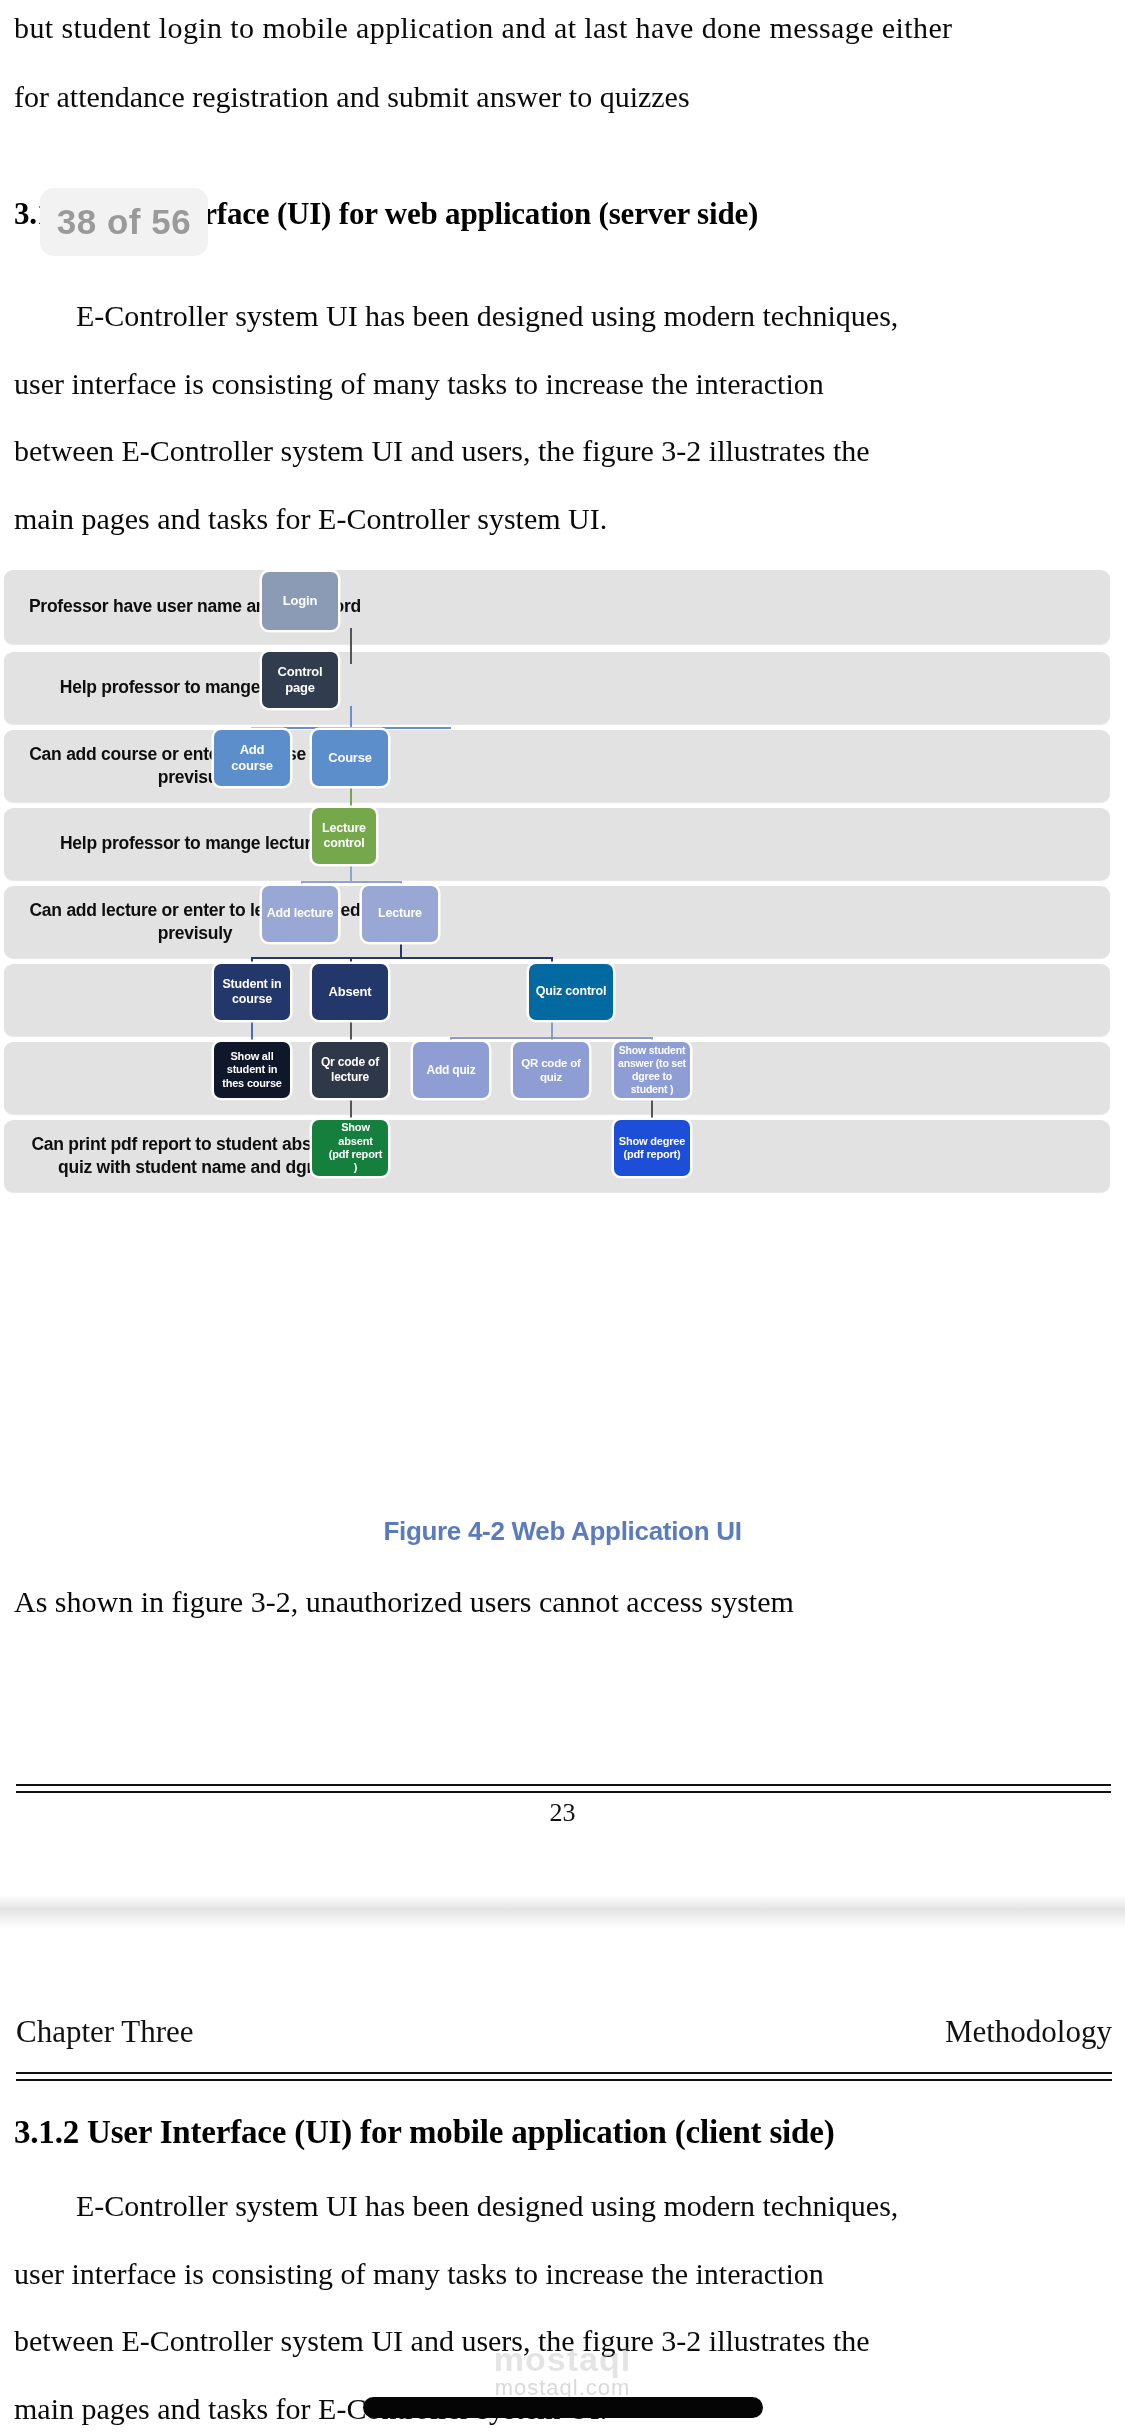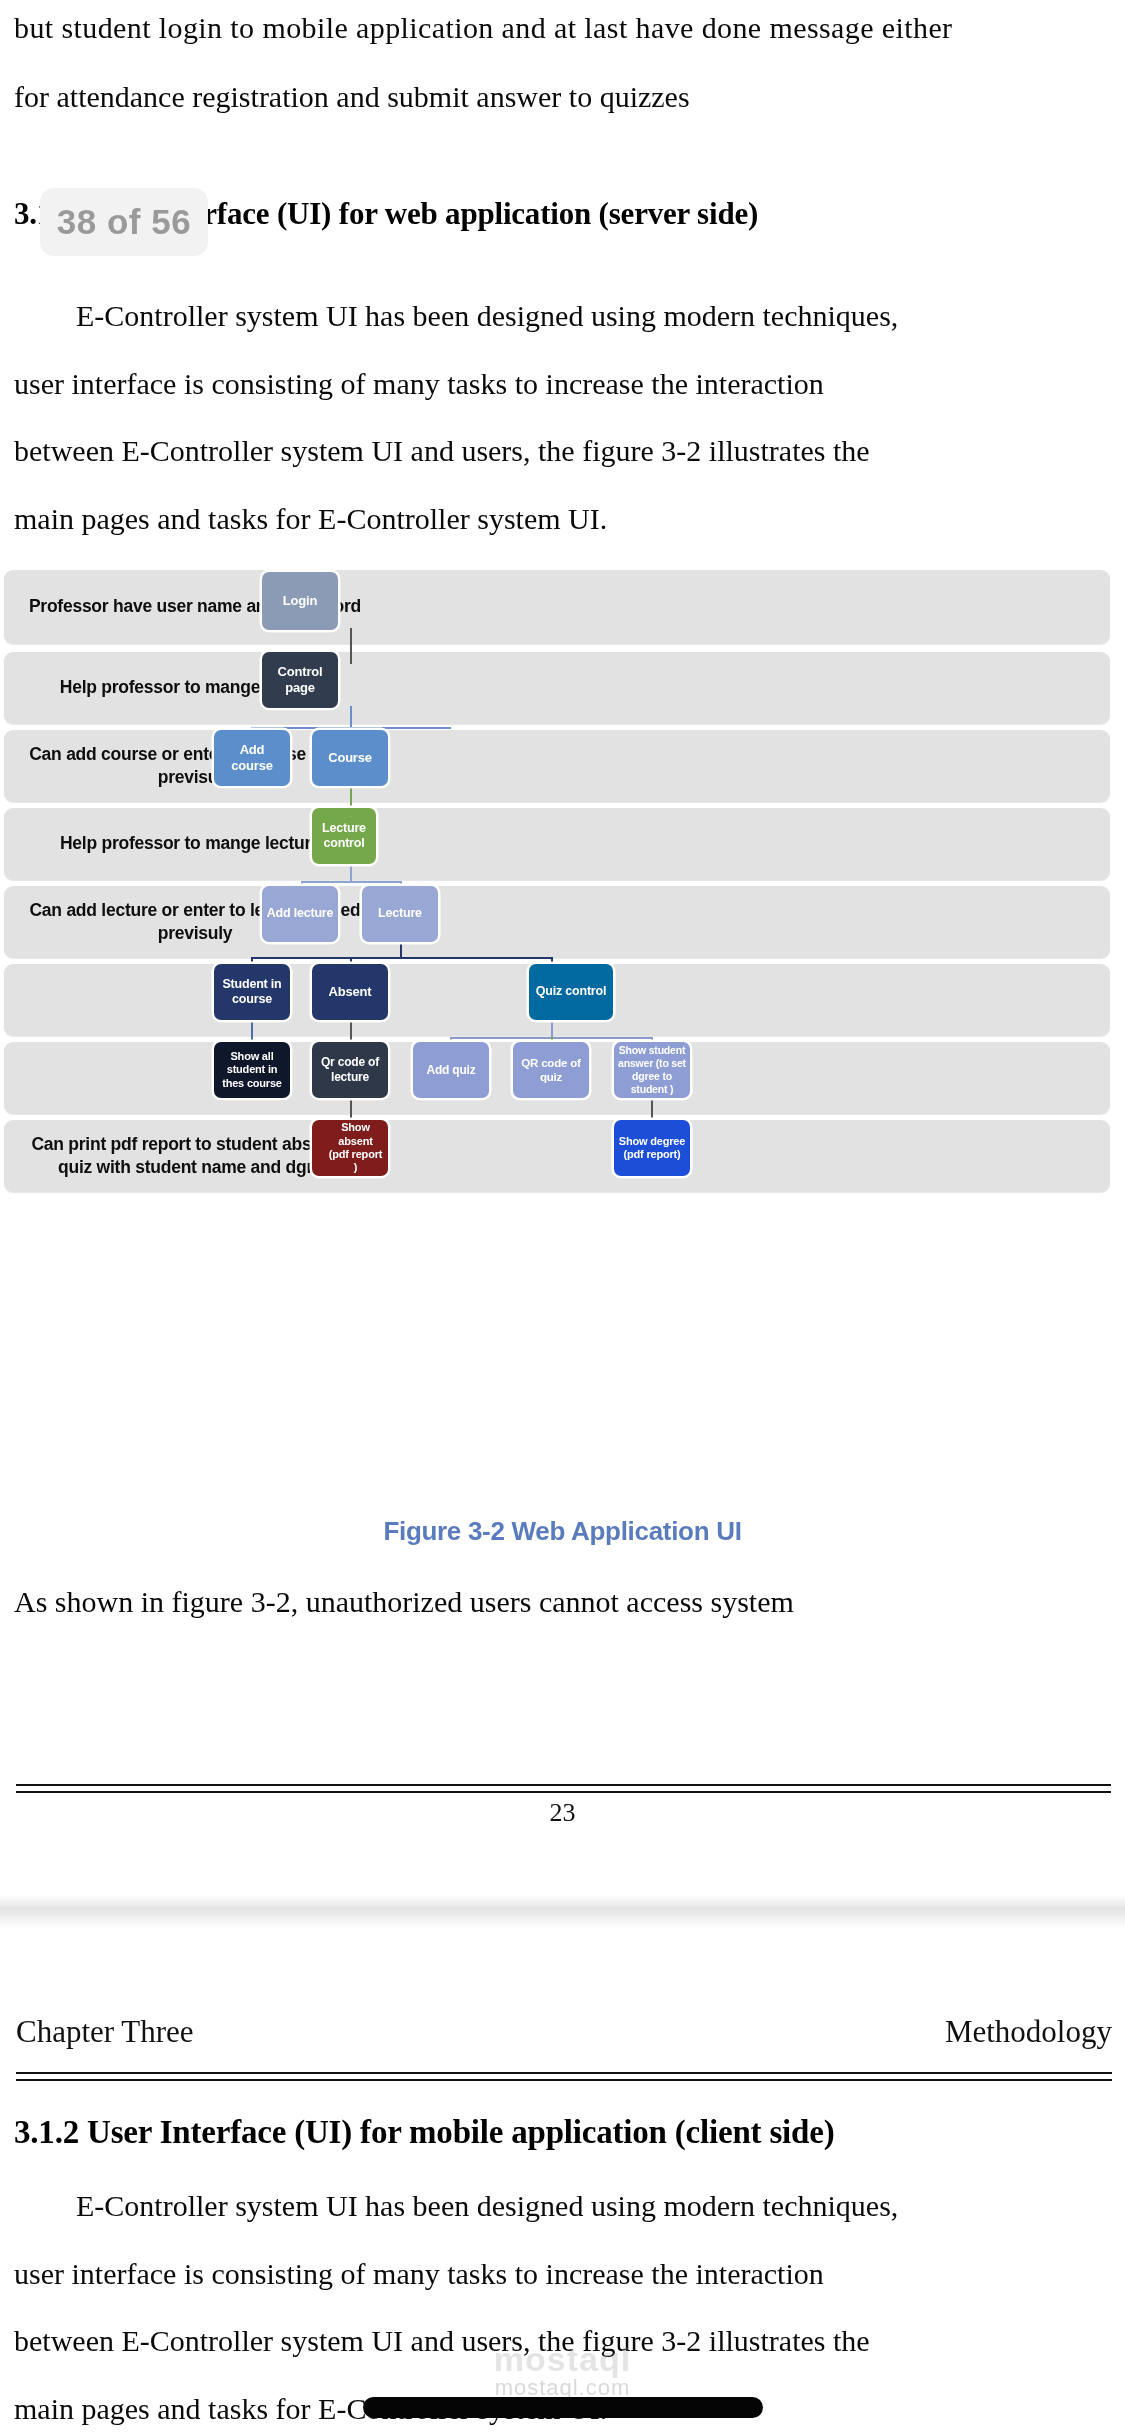--- a/index.html
+++ b/index.html
@@ -362,26 +362,26 @@
     <div class="node" style="left:210px;top:394px;width:76px;height:56px;background:#23376b;font-size:12.5px;">Student in course</div>
     <div class="node" style="left:308px;top:394px;width:76px;height:56px;background:#23376b;font-size:13px;">Absent</div>
     <div class="node" style="left:509px;top:394px;width:84px;height:56px;background:#0369a1;font-size:12.5px;margin-left:16px;">Quiz control</div>
 
     <div class="node" style="left:210px;top:472px;width:76px;height:56px;background:#0f172a;font-size:11px;">Show all student in thes course</div>
     <div class="node" style="left:308px;top:472px;width:76px;height:56px;background:#2e3849;font-size:12px;">Qr code of lecture</div>
     <div class="node" style="left:409px;top:472px;width:76px;height:56px;background:#8e9ed4;font-size:12px;">Add quiz</div>
     <div class="node" style="left:509px;top:472px;width:76px;height:56px;background:#8e9ed4;font-size:11.5px;">QR code of quiz</div>
     <div class="node" style="left:610px;top:472px;width:76px;height:56px;background:#8e9ed4;font-size:10.5px;">Show student answer (to set dgree to student )</div>
 
-    <div class="node" style="left:308px;top:550px;width:76px;height:56px;background:#7f1d1d;font-size:11px;padding-left:15px;">Show absent (pdf report )</div>
+    <div class="node" style="left:308px;top:550px;width:76px;height:56px;background:#15803d;font-size:11px;padding-left:15px;">Show absent (pdf report )</div>
     <div class="node" style="left:610px;top:550px;width:76px;height:56px;background:#1d4ed8;font-size:11px;">Show degree (pdf report)</div>
 
   </div>
 
-  <div class="fig-caption">Figure 3-2 Web Application UI</div>
+  <div class="fig-caption">Figure 4-2 Web Application UI</div>
 
   <div class="p1-after doc-text">
     <span>As shown in figure 3-2, unauthorized users cannot access system</span>
   </div>
 
   <div class="footer-rule"></div>
   <div class="page-num">23</div>
 </div>
 
 <div class="page-gap"></div>

